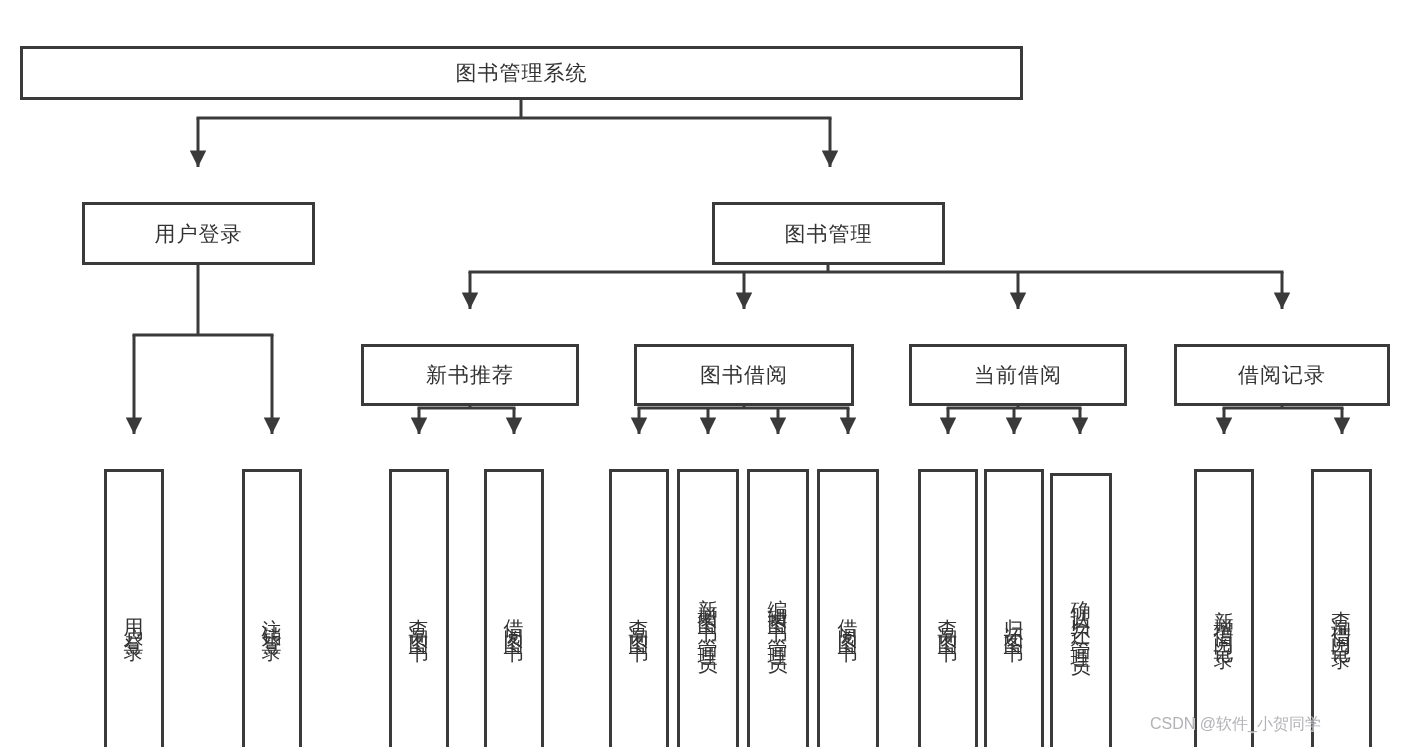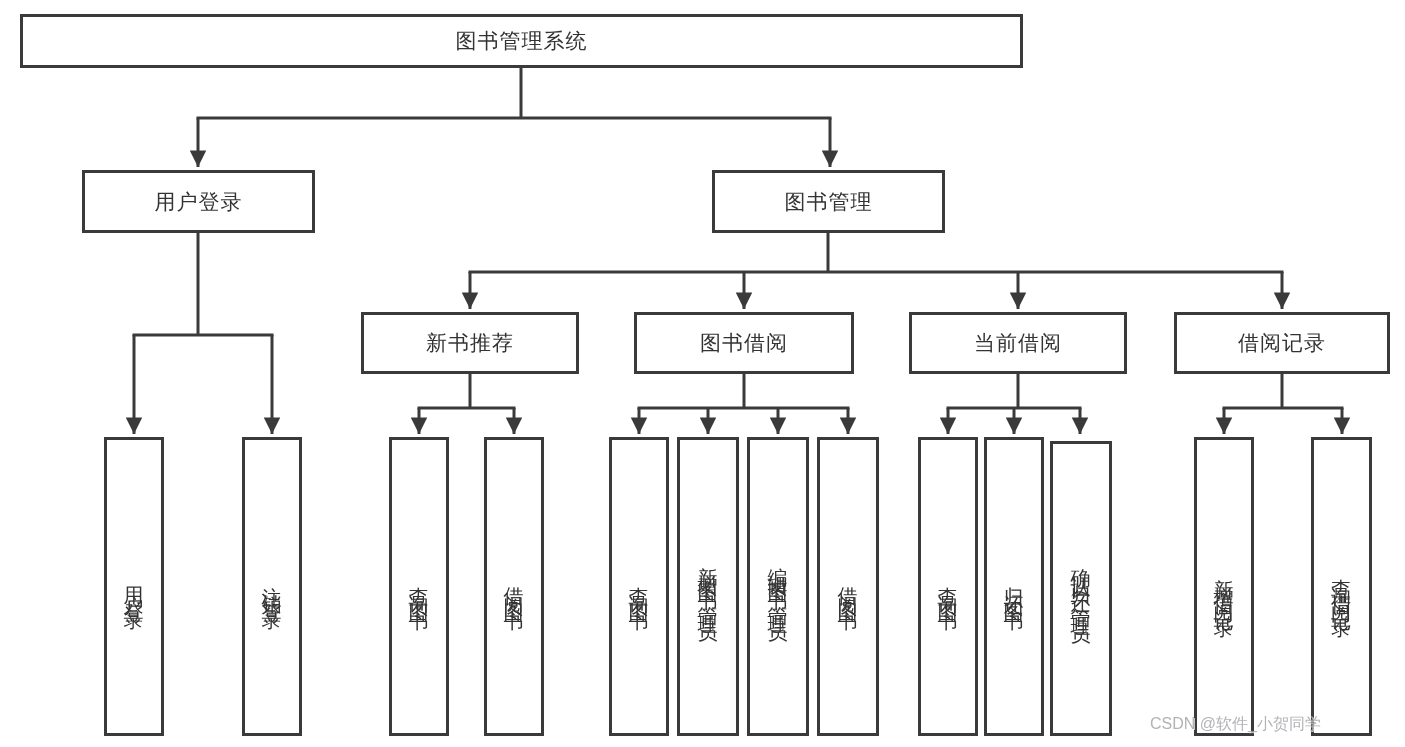--- a/index.html
+++ b/index.html
@@ -13,20 +13,21 @@
   .node{
     position:absolute;
     box-sizing:border-box;
     background:#ffffff;
     border:3px solid #3a3a3a;
     display:flex;
     align-items:center;
     justify-content:center;
     color:#333333;
     z-index:2;
+    margin-top:32px;
   }
   .h-node{font-size:21px;letter-spacing:1px;white-space:nowrap;}
   .v-node span{
     writing-mode:vertical-rl;
     text-orientation:mixed;
     font-size:20px;
     letter-spacing:8px;
     line-height:1;
     color:#333333;
   }

